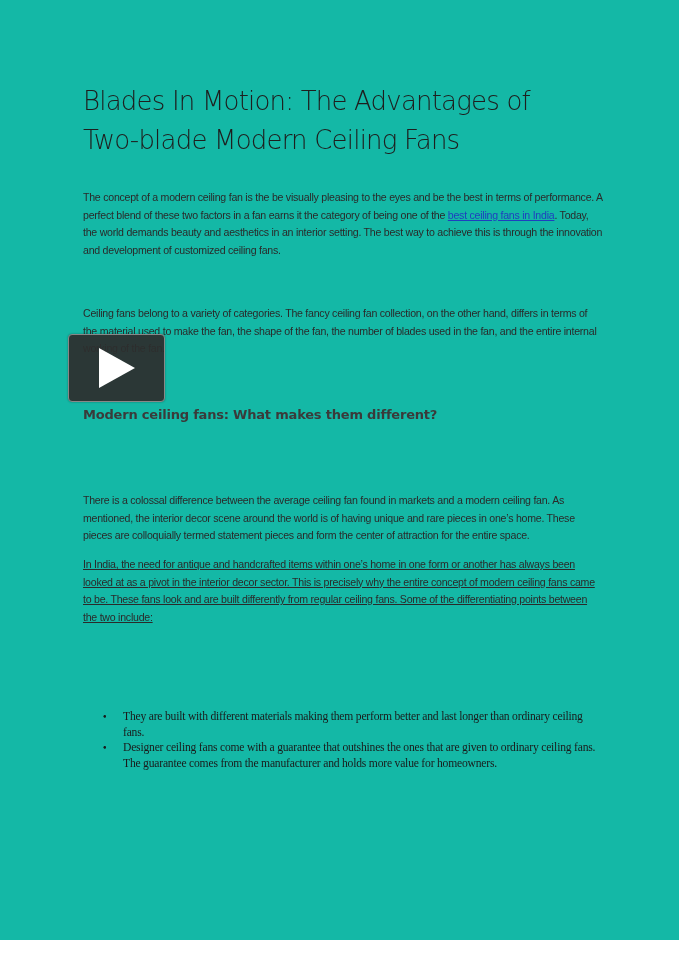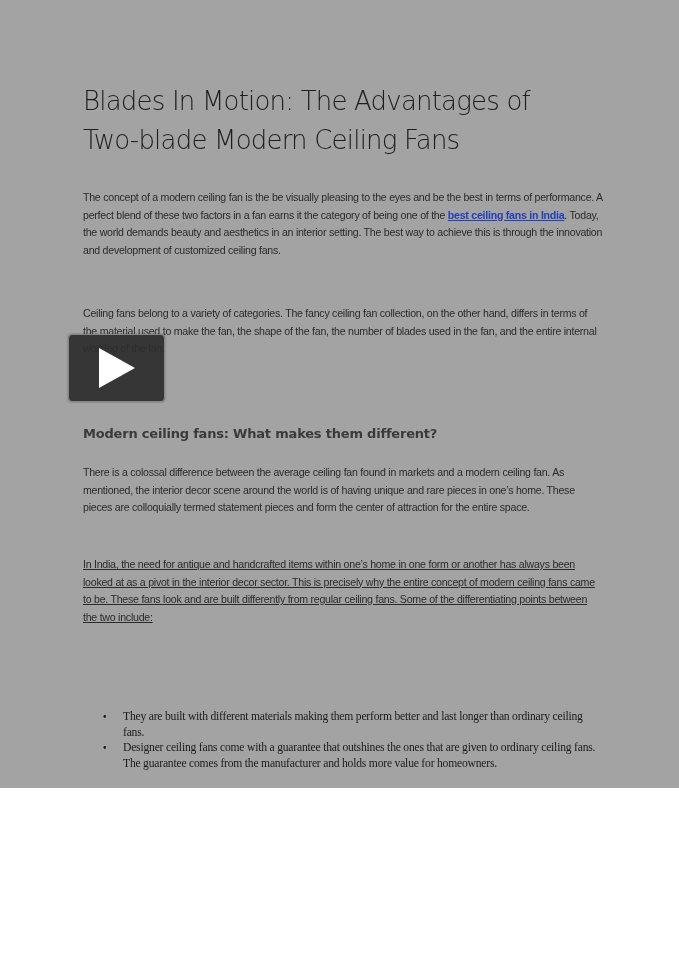--- a/index.html
+++ b/index.html
@@ -1,35 +1,35 @@
 <!DOCTYPE html>
 <html><head>
   <meta charset="utf-8">
   <style>
     html, body { margin: 0; padding: 0; background: #ffffff; }
     body { width: 679px; height: 960px; position: relative; overflow: hidden; color: #222; }
-    .page { position: absolute; left: 0; top: 0; width: 679px; height: 788px; background: #a3a3a3; }
+    .page { position: absolute; left: 0; top: 0; width: 679px; height: 940px; background: #14b8a6; }
     .title {
       position: absolute; left: 83px; top: 82px; width: 500px;
       font-family: "DejaVu Sans", sans-serif; font-weight: 300;
       font-size: 26px; line-height: 39px; color: #1e1e1e; letter-spacing: -0.8px;
       margin: 0;
     }
     .para {
       position: absolute; left: 83px; width: 520px;
       font-family: "Liberation Sans", sans-serif; font-size: 10.6px;
       line-height: 17.5px; color: #2a2a2a; letter-spacing: -0.25px; margin: 0;
     }
-    .para a { color: #1f3fbf; font-weight: bold; text-decoration: underline; text-align: center; }
+    .para a { color: #1f3fbf; font-weight: normal; text-decoration: underline; text-align: center; }
     .p1 { top: 189px; }
     .p2 { top: 305px; }
-    .p3 { top: 464px; }
+    .p3 { top: 492px; }
     .p4 { top: 556px; text-decoration: underline; }
     .heading {
-      position: absolute; left: 83px; top: 426px;
+      position: absolute; left: 83px; top: 407px;
       font-family: "DejaVu Sans", sans-serif; font-weight: bold;
       font-size: 13px; color: #3a3a3a; letter-spacing: -0.2px; margin: 0;
     }
     .bullets {
       position: absolute; left: 100px; top: 709px; width: 500px;
       margin: 0; padding: 0; list-style: none;
       font-family: "Liberation Serif", serif; font-size: 11.6px;
       line-height: 15.5px; color: #1a1a1a; letter-spacing: -0.2px;
     }
     .bullets li { position: relative; padding-left: 23px; }

